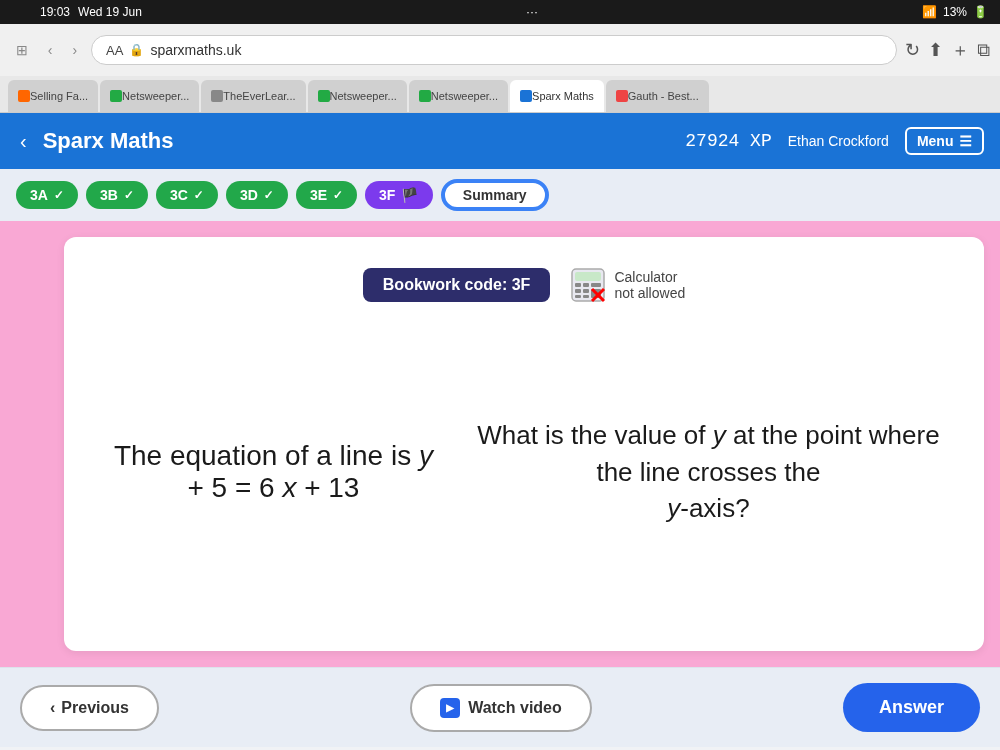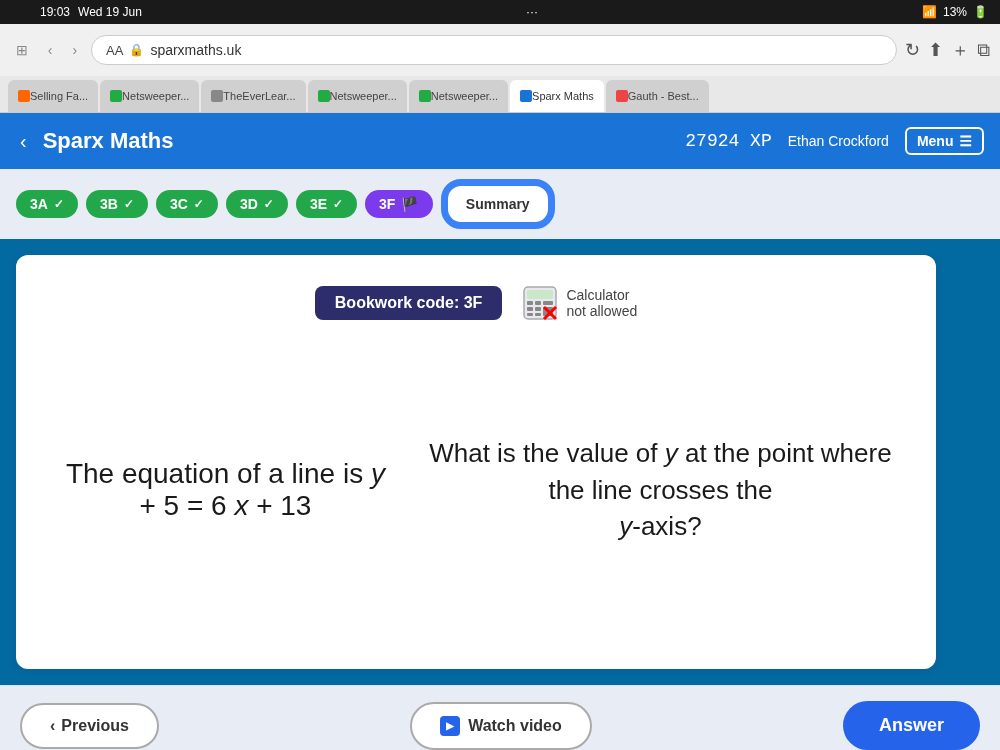--- a/index.html
+++ b/index.html
@@ -175,37 +175,37 @@
       display: flex;
       align-items: center;
       gap: 6px;
       color: white;
     }
     .subtopic-btn.completed { background: #22a84a; }
     .subtopic-btn.active { background: #7c3aed; }
     .subtopic-btn .check { font-size: 12px; }
     .summary-btn {
       background: white;
-      border: 7px solid #3b82f6;
+      border: 4px solid #3b82f6;
       border-radius: 20px;
-      padding: 10px 18px;
+      padding: 4px 18px;
       font-size: 14px;
       font-weight: 600;
       cursor: pointer;
       color: #333;
     }
 
     
     .main-content {
-      background: #0369a1;
+      background: #f9a8d4;
       padding: 16px;
       height: calc(750px - 24px - 52px - 36px - 56px - 56px - 80px);
       display: flex;
       flex-direction: column;
-      align-items: flex-start;
+      align-items: flex-end;
     }
 
     .question-card {
       background: white;
       border-radius: 12px;
       padding: 30px 40px;
       width: 100%;
       max-width: 920px;
       box-shadow: 0 2px 8px rgba(0,0,0,0.08);
       flex: 1;

